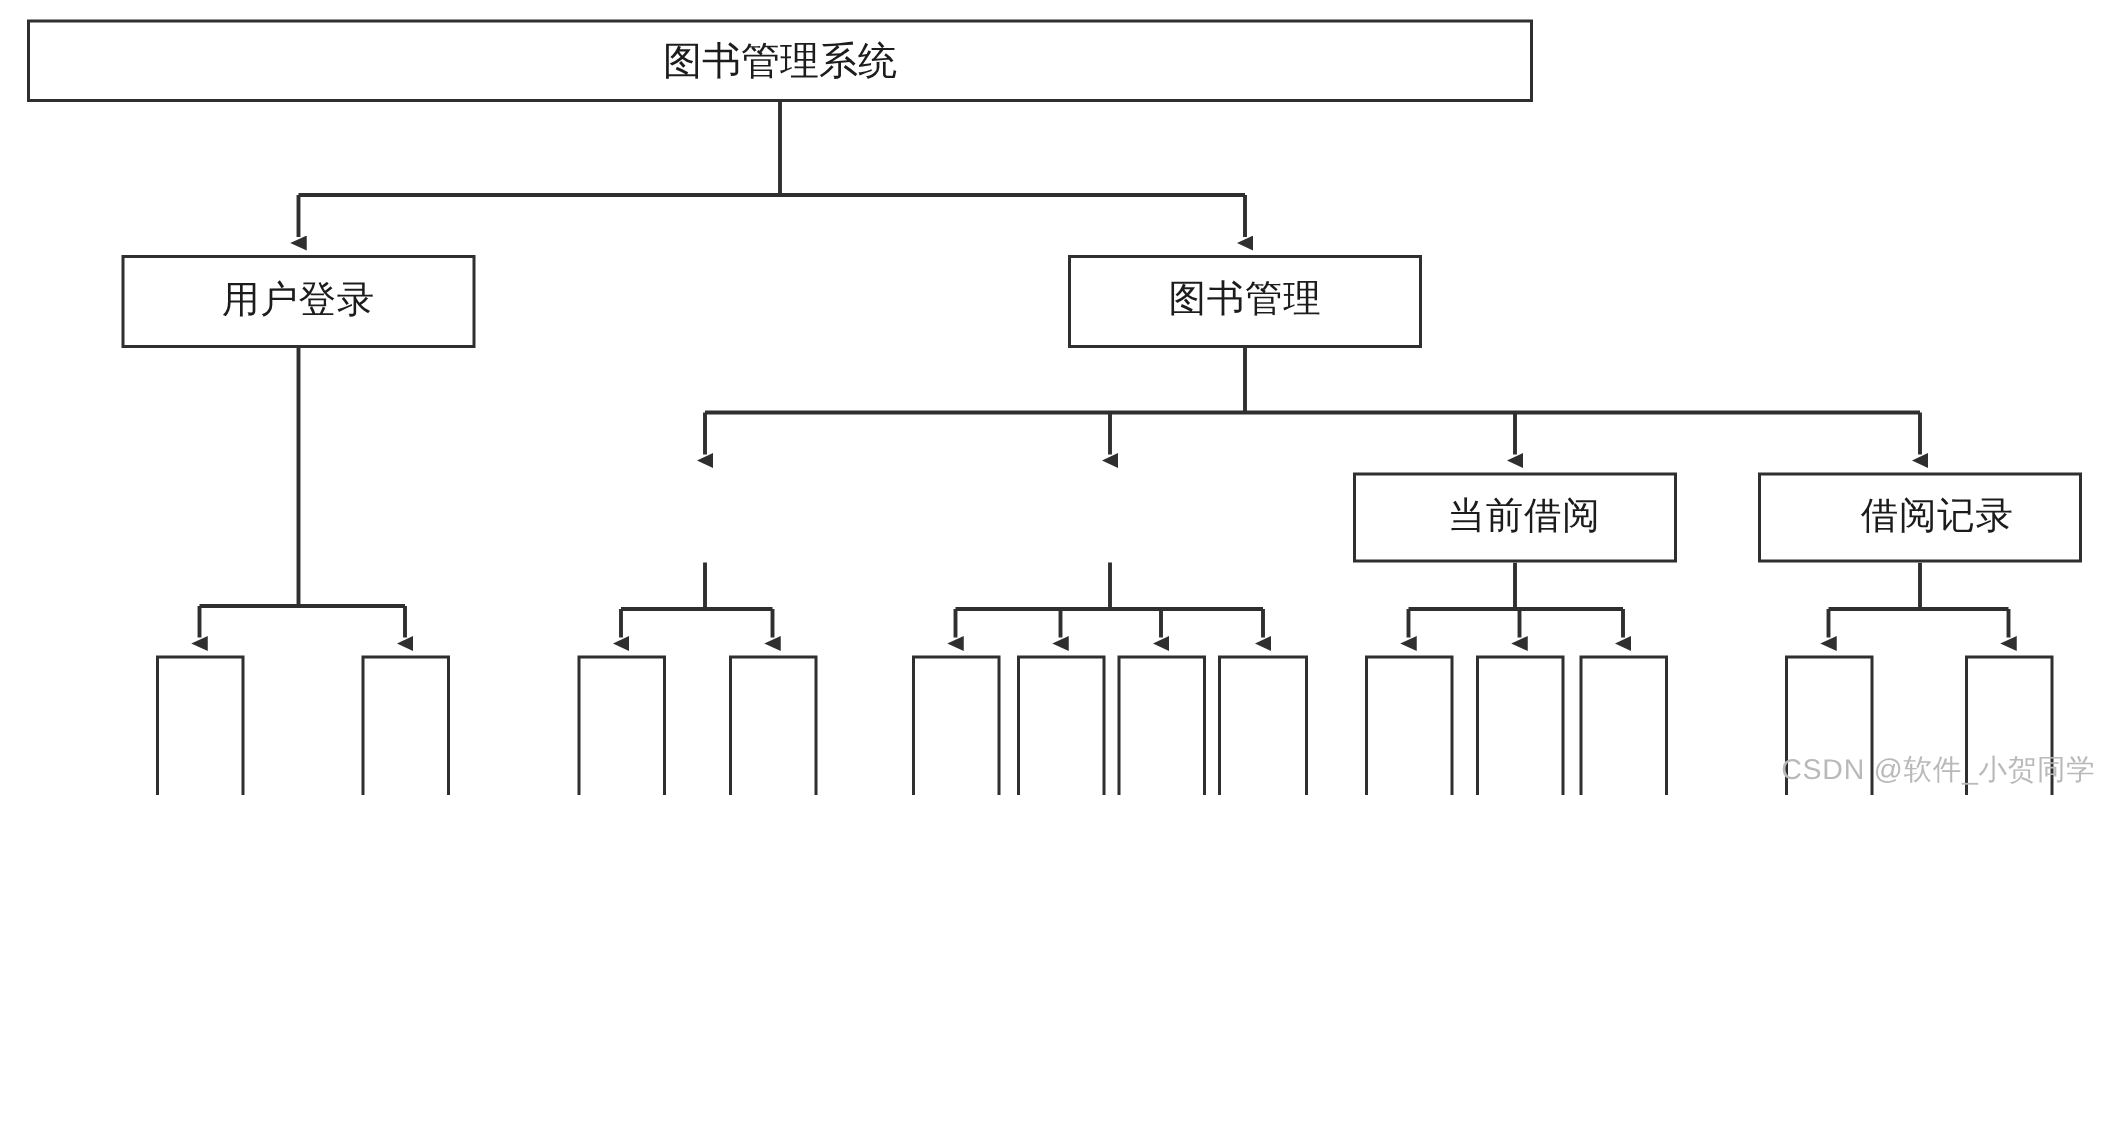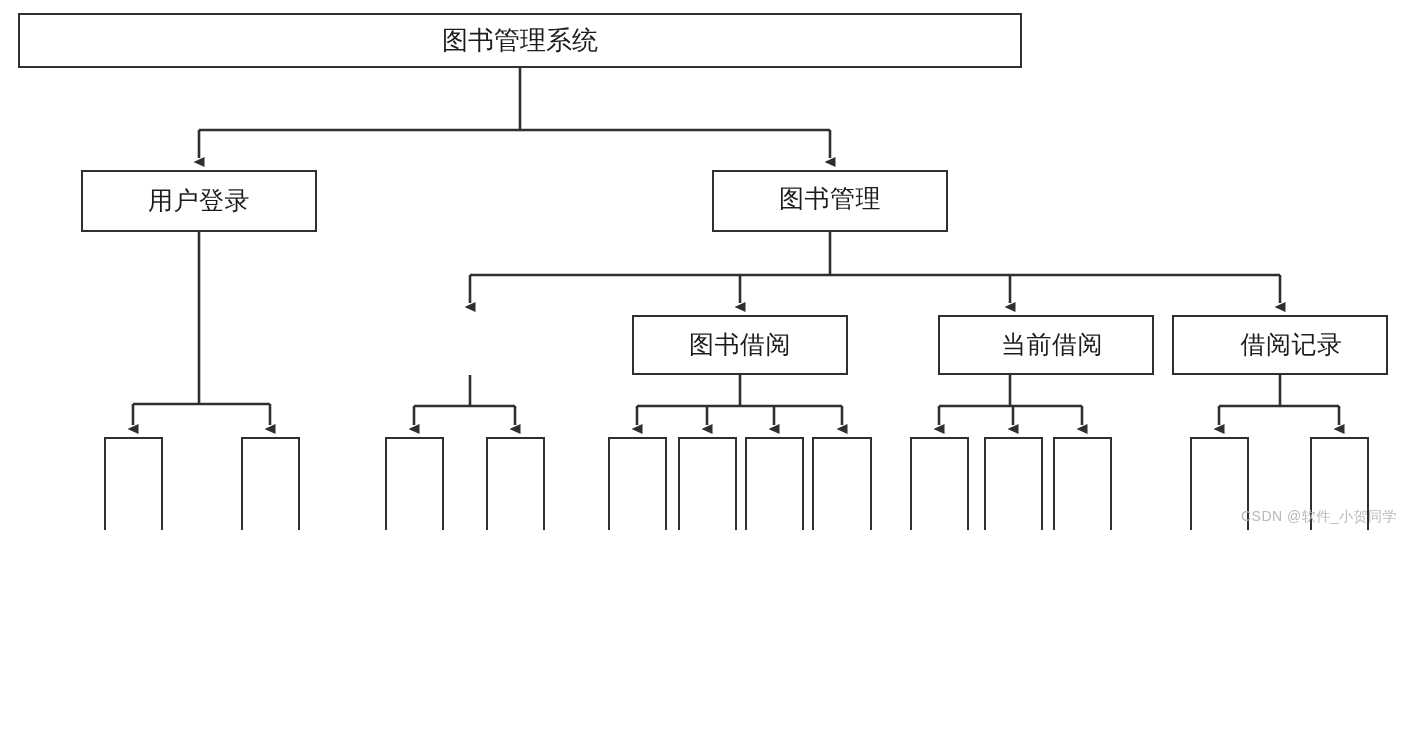--- a/index.html
+++ b/index.html
@@ -56,21 +56,21 @@
   .node.leaf .vtext {
     writing-mode: vertical-rl;
     text-orientation: upright;
     display: block;
     white-space: nowrap;
   }
   .watermark {
     position: absolute;
     right: 8px;
     bottom: 4px;
-    font-size: 14px;
+    font-size: 19px;
     color: #b9b9b9;
     white-space: nowrap;
     letter-spacing: 0.5px;
   }
 </style>
 </head>
 <body>
 
 <div id="stage">
 
@@ -128,24 +128,21 @@
     <span>图书管理系统</span>
   </div>
 
   <div class="node h" style="left: 81px; top: 170px; width: 236px; height: 62px;">
     <span>用户登录</span>
   </div>
   <div class="node h" style="left: 712px; top: 170px; width: 236px; height: 62px; font-family: Liberation Mono, monospace;">
     <span>图书管理</span>
   </div>
 
-  <div class="node h" style="left: 632px; top: 315px; width: 216px; height: 60px;">
-    <span>图书借阅</span>
-  </div>
-  <div class="node h" style="left: 938px; top: 315px; width: 216px; height: 60px; padding-left: 12px;">
+  <div class="node h" style="left: 902px; top: 315px; width: 216px; height: 60px; padding-left: 12px;">
     <span>当前借阅</span>
   </div>
   <div class="node h" style="left: 1172px; top: 315px; width: 216px; height: 60px; padding-left: 23px;">
     <span>借阅记录</span>
   </div>
 
   <div class="node leaf" style="left: 104px; top: 437px; width: 59px; height: 296px;">
     <span class="vtext">用户登录</span>
   </div>
   <div class="node leaf" style="left: 241px; top: 437px; width: 59px; height: 296px;">

